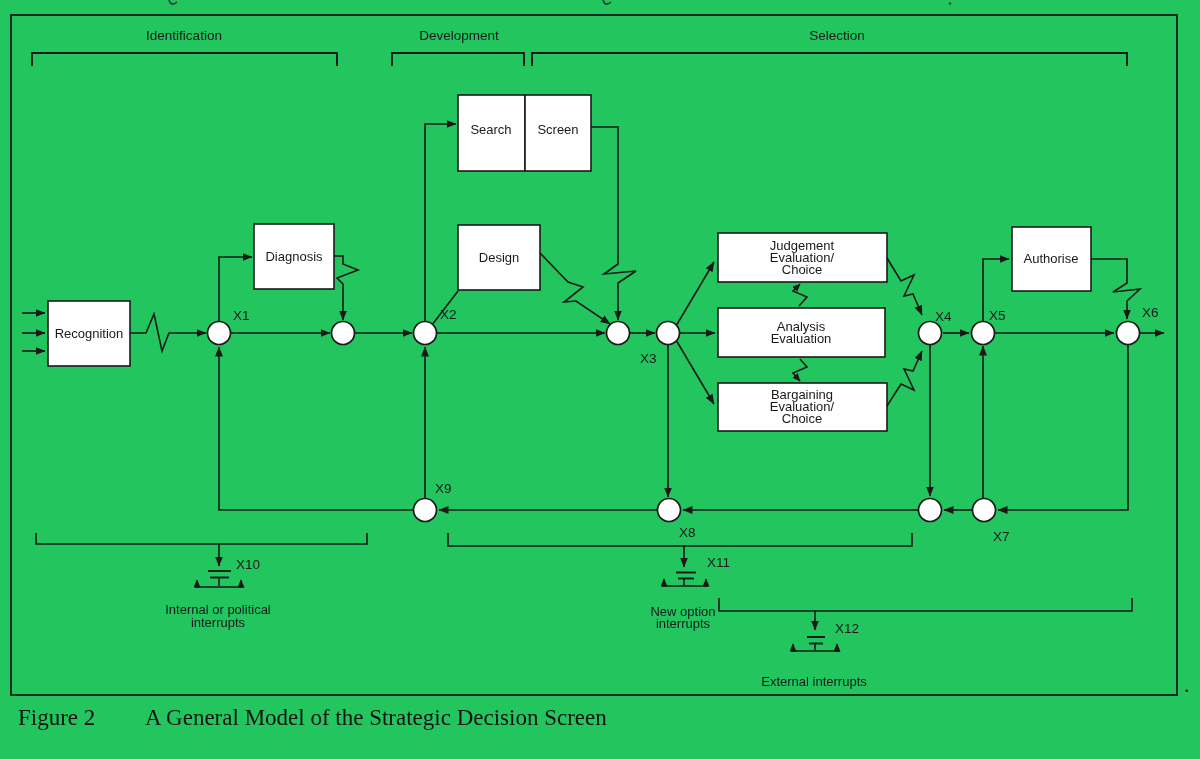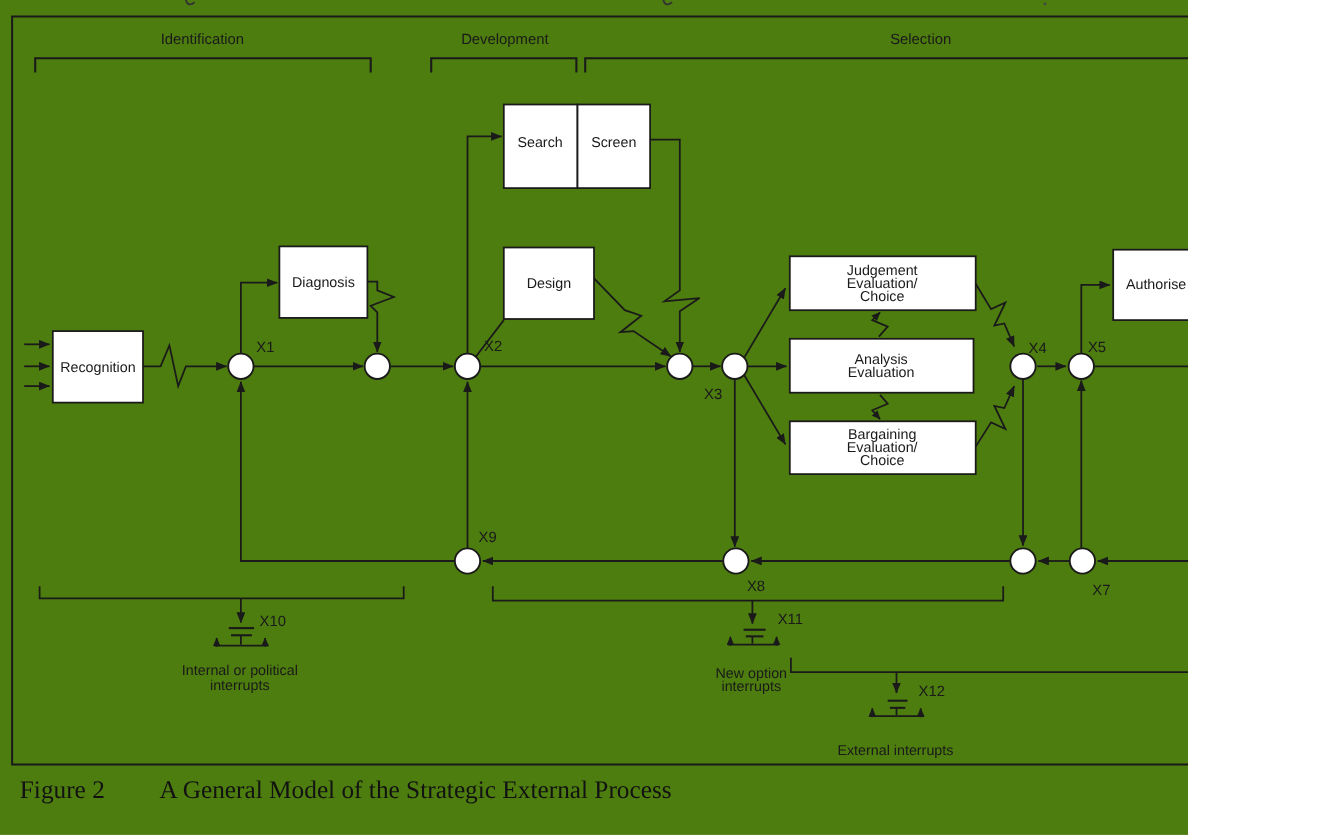--- a/index.html
+++ b/index.html
@@ -1,16 +1,16 @@
 <!DOCTYPE html>
 <html><head>
 <meta charset="utf-8">
 <style>
   html,body{margin:0;padding:0;background:#fff;}
-  .page{position:relative;width:1080px;height:759px;background:#4d7c0f;overflow:hidden;
+  .page{position:relative;width:1200px;height:759px;background:#22c55e;overflow:hidden;
         font-family:"Liberation Sans",sans-serif;color:#1a1a1a;}
   svg{position:absolute;left:0;top:0;}
   svg text{font-family:"Liberation Sans",sans-serif;fill:#1a1a1a;}
   .ln{fill:none;stroke:#1a1a1a;stroke-width:1.6px;}
   .thk{stroke-width:1.9px;}
   .bx{fill:#fff;stroke:#1a1a1a;stroke-width:1.6px;}
   .nd{fill:#fff;stroke:#1a1a1a;stroke-width:1.7px;}
   .t13{font-size:13px;}
   .t14{font-size:13.5px;}
   .mid{text-anchor:middle;}
@@ -189,18 +189,18 @@
     <path class="ln thk" d="M809,643.5 H823"></path>
     <path class="ln" d="M815,644 V650 M791,651 H840"></path>
     <path class="ln" d="M793,652 V644" marker-end="url(#ahs)"></path>
     <path class="ln" d="M837,652 V644" marker-end="url(#ahs)"></path>
     <text class="t14" x="835" y="633">X12</text>
     <text class="t13 mid" x="814" y="686">External interrupts</text>
   </g>
 </svg>
 
 <div class="caption">
-  <span class="cap-num">Figure 2</span><span>A General Model of the Strategic External Process</span>
+  <span class="cap-num">Figure 2</span><span>A General Model of the Strategic Decision Screen</span>
 </div>
 
 <span class="stray">.</span>
 
 </div>
 
 </body></html>

